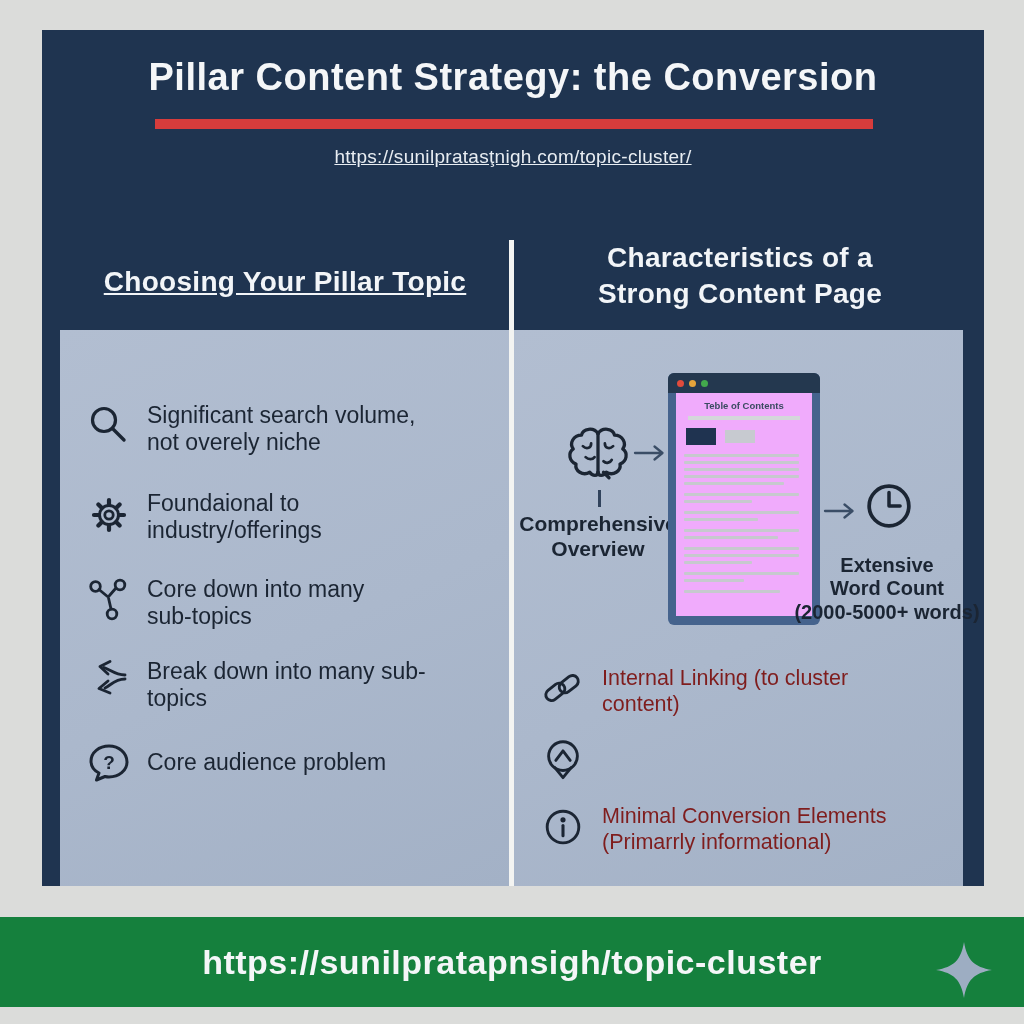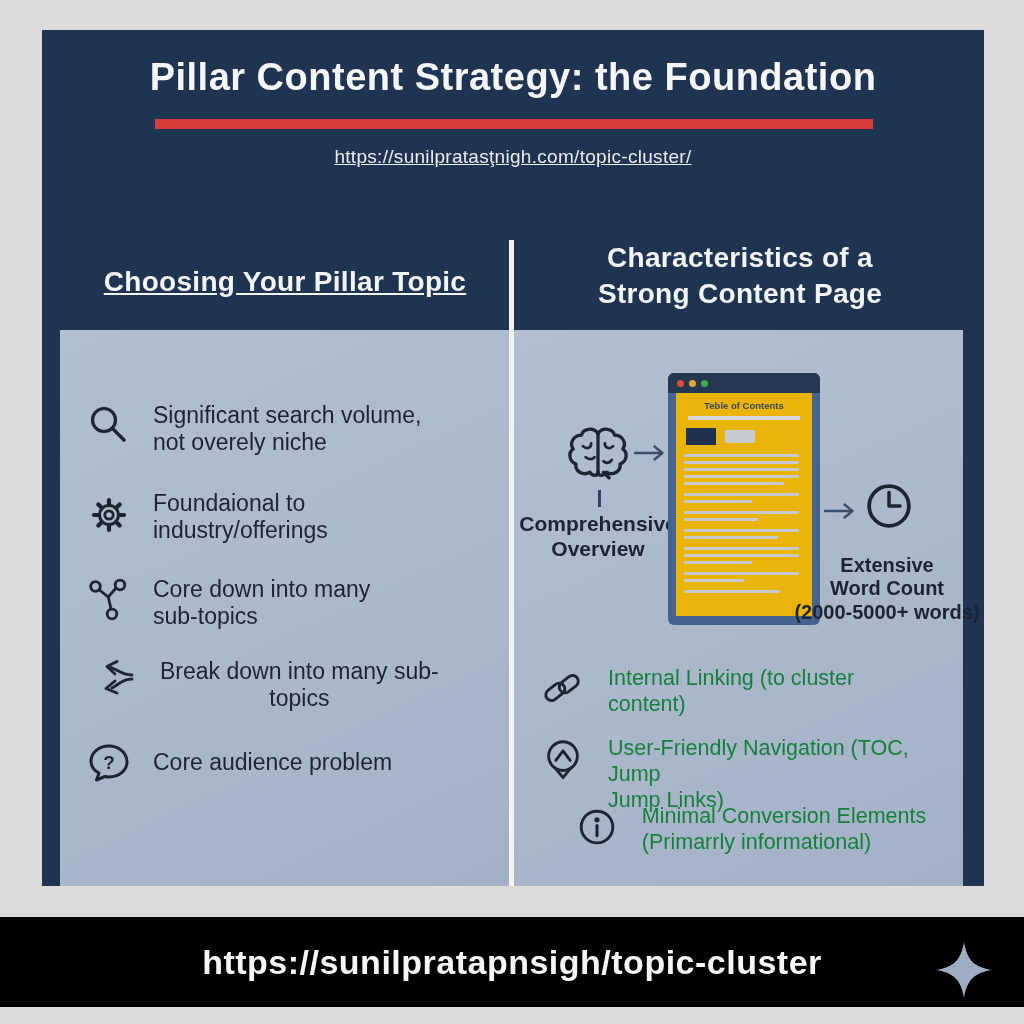--- a/index.html
+++ b/index.html
@@ -34,74 +34,74 @@
   .divider{left:509px;top:240px;width:5px;height:646px;background:#f3f4f2;z-index:5;}
 
   .panel{
     top:330px;width:449px;height:556px;
     background:linear-gradient(155deg,#b2bed1 0%,#abb8cc 55%,#a3b1c6 100%);
   }
   .panel-left{left:60px;}
   .panel-right{left:514px;}
 
   
-  .item-row{display:flex;gap:20px;align-items:flex-start;z-index:6;}
+  .item-row{display:flex;gap:14px;align-items:flex-start;z-index:6;}
   .item-icon{flex:0 0 48px;}
   .item-text{
     color:#1b2533;font-size:23px;line-height:1.17;white-space:pre-line;
   }
   .item-text-sm{
-    color:#15803d;font-size:21.5px;line-height:1.2;white-space:pre-line;
+    color:#7f1d1d;font-size:21.5px;line-height:1.2;white-space:pre-line;
   }
 
   svg.stroke-ic *{stroke:#1b2533;fill:none;stroke-linecap:round;stroke-linejoin:round;}
 
   
   .browser{
     left:668px;top:373px;width:152px;height:252px;
     background:#45638d;border-radius:6px;z-index:6;
   }
   .browser-header{
     height:20px;background:#24384f;border-radius:6px 6px 0 0;
     display:flex;align-items:center;padding-left:9px;gap:5px;
   }
   .dot{width:7px;height:7px;border-radius:50%;}
   .browser-page{
     position:absolute;left:8px;right:8px;top:20px;bottom:9px;
-    background:#eab308;overflow:hidden;padding:7px 8px 0 8px;
+    background:#f0abfc;overflow:hidden;padding:7px 8px 0 8px;
   }
   .page-title{text-align:center;font-size:9.5px;font-weight:bold;color:#3a4b61;}
   .page-rule{width:94%;height:4px;background:#d4d7da;margin:5px auto 8px auto;}
   .block-row{display:flex;gap:9px;align-items:center;margin:0 0 9px 2px;}
   .block-navy{width:30px;height:17px;background:#1f3350;}
   .block-gray{width:30px;height:13px;background:#c7cad0;}
   .line-group{margin-bottom:8px;}
   .pline{height:3px;background:#c6c9ce;border-radius:1px;margin:0 0 4px 0;}
 
   .connector{left:598px;top:490px;width:3px;height:17px;background:#31435c;z-index:6;}
   .callout-label{
     color:#1b2533;font-weight:bold;text-align:center;white-space:pre-line;z-index:6;
   }
   .co-left{left:510px;top:512px;width:176px;font-size:21px;line-height:1.18;}
   .co-right{left:794px;top:554px;width:186px;font-size:20px;line-height:1.17;}
 
   
   .footer-bar{
-    left:0;top:917px;width:1024px;height:90px;background:#000000;
+    left:0;top:917px;width:1024px;height:90px;background:#15803d;
     display:flex;align-items:center;justify-content:center;
   }
   .footer-url{color:#f4f6f8;font-size:34px;font-weight:bold;letter-spacing:.5px;}
   .sparkle{left:934px;top:940px;z-index:3;}
 </style>
 </head>
 <body>
 
 <div class="abs card"></div>
 
-<div class="abs main-title">Pillar Content Strategy: the Foundation</div>
+<div class="abs main-title">Pillar Content Strategy: the Conversion</div>
 <div class="abs red-bar"></div>
 <div class="abs top-url">https://sunilpratasţnigh.com/topic-cluster/</div>
 
 <div class="abs col-heading heading-left">Choosing Your Pillar Topic</div>
 <div class="abs col-heading heading-right">Characteristics of a
 Strong Content Page</div>
 
 <div class="abs divider"></div>
 
 <div class="abs panel panel-left"></div>
@@ -136,21 +136,21 @@
       <circle cx="10.5" cy="10.5" r="4.8" stroke-width="2.8"></circle>
       <circle cx="35" cy="9" r="4.8" stroke-width="2.8"></circle>
       <circle cx="27" cy="38" r="4.8" stroke-width="2.8"></circle>
       <path stroke-width="2.8" d="M14 13.5 L22.5 20.5 M31 12 L24.5 19.5 M23.5 22 L26 33"></path>
     </svg>
   </span>
   <div class="item-text">Core down into many
 sub-topics</div>
 </div>
 
-<div class="abs item-row" style="left:92px;top:658px;width:410px;text-align:center;">
+<div class="abs item-row" style="left:85px;top:658px;width:410px;">
   <span class="item-icon">
     <svg class="stroke-ic" width="48" height="48" viewBox="0 0 48 48">
       <path stroke-width="2.9" d="M40 17 C30 17 26 12 19 9.5"></path>
       <path stroke-width="2.9" d="M25 3.5 L15 8.5 L23 16"></path>
       <path stroke-width="2.9" d="M40 21 C30 21 26 27 20 30"></path>
       <path stroke-width="2.9" d="M23 23 L14 30.5 L25 35"></path>
     </svg>
   </span>
   <div class="item-text">Break down into many sub-
 topics</div>
@@ -263,25 +263,23 @@
 </div>
 
 <div class="abs item-row" style="left:540px;top:736px;width:420px;">
   <span class="item-icon">
     <svg class="stroke-ic" width="46" height="46" viewBox="0 0 48 48">
       <circle cx="24" cy="21" r="15" stroke-width="3"></circle>
       <path stroke-width="3" d="M16.5 25.5 L24 15.5 L31.5 25.5"></path>
       <path stroke-width="3" d="M15.5 33 L24 43.5 L32.5 33"></path>
     </svg>
   </span>
-  <div class="item-text-sm">User-Friendly Navigation (TOC, Jump
-Jump Links)</div>
-</div>
-
-<div class="abs item-row" style="left:540px;top:804px;width:420px;justify-content:center;">
+</div>
+
+<div class="abs item-row" style="left:540px;top:804px;width:420px;">
   <span class="item-icon">
     <svg class="stroke-ic" width="46" height="46" viewBox="0 0 48 48">
       <circle cx="24" cy="24" r="16.5" stroke-width="3"></circle>
       <circle cx="24" cy="16.5" r="1.4" stroke-width="2.6"></circle>
       <path stroke-width="3.2" d="M24 22.5 L24 33"></path>
     </svg>
   </span>
   <div class="item-text-sm">Minimal Conversion Elements
 (Primarrly informational)</div>
 </div>

